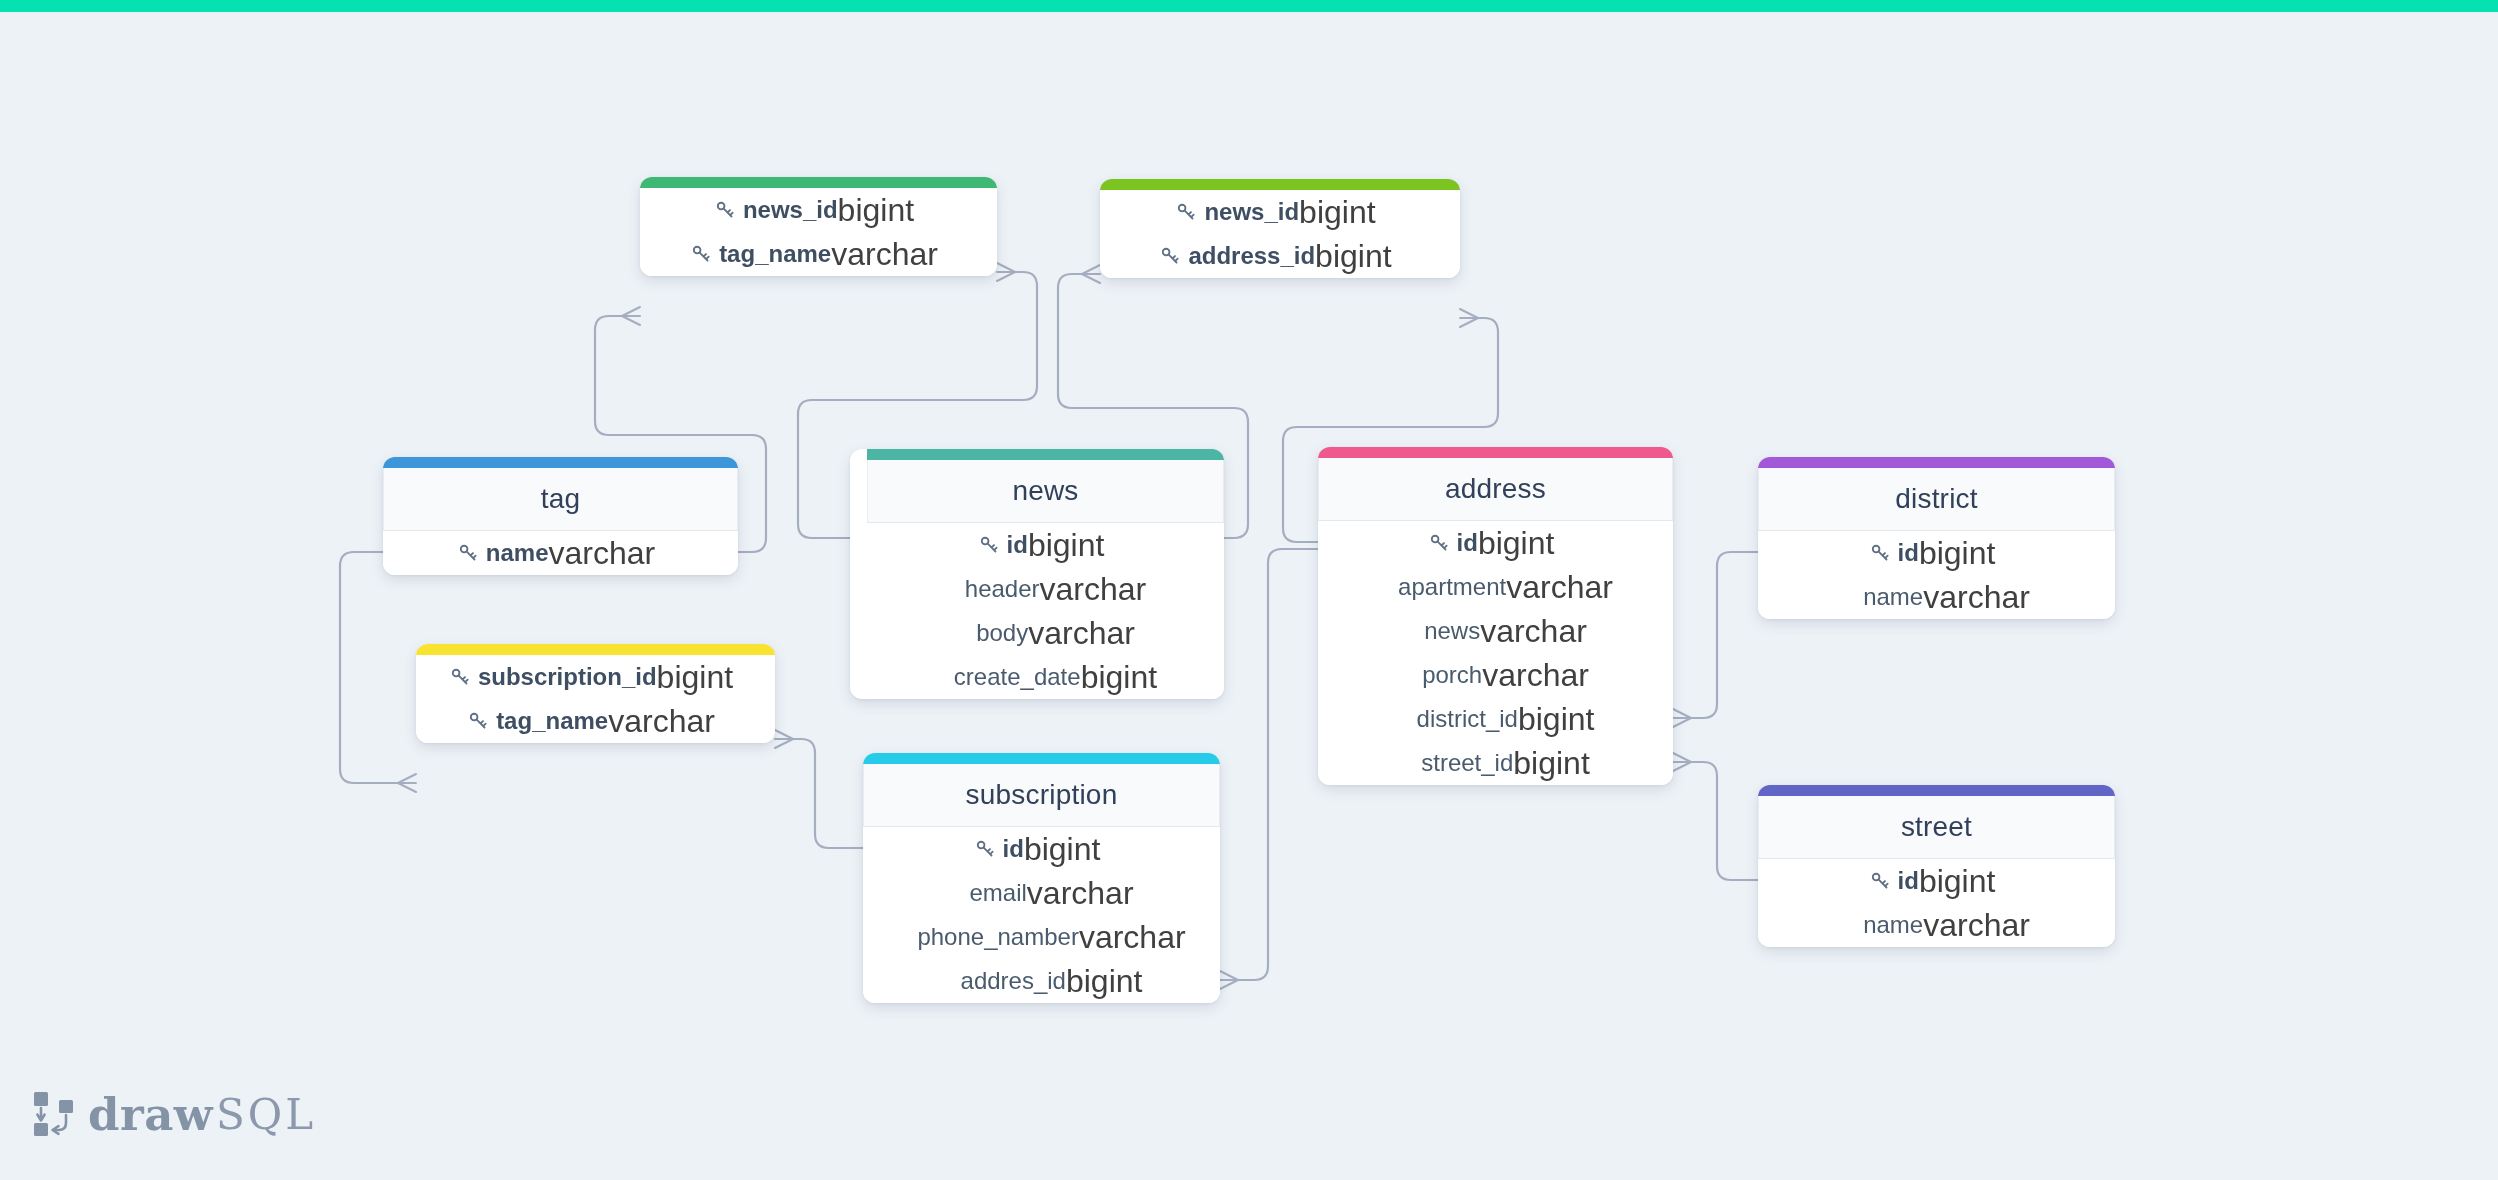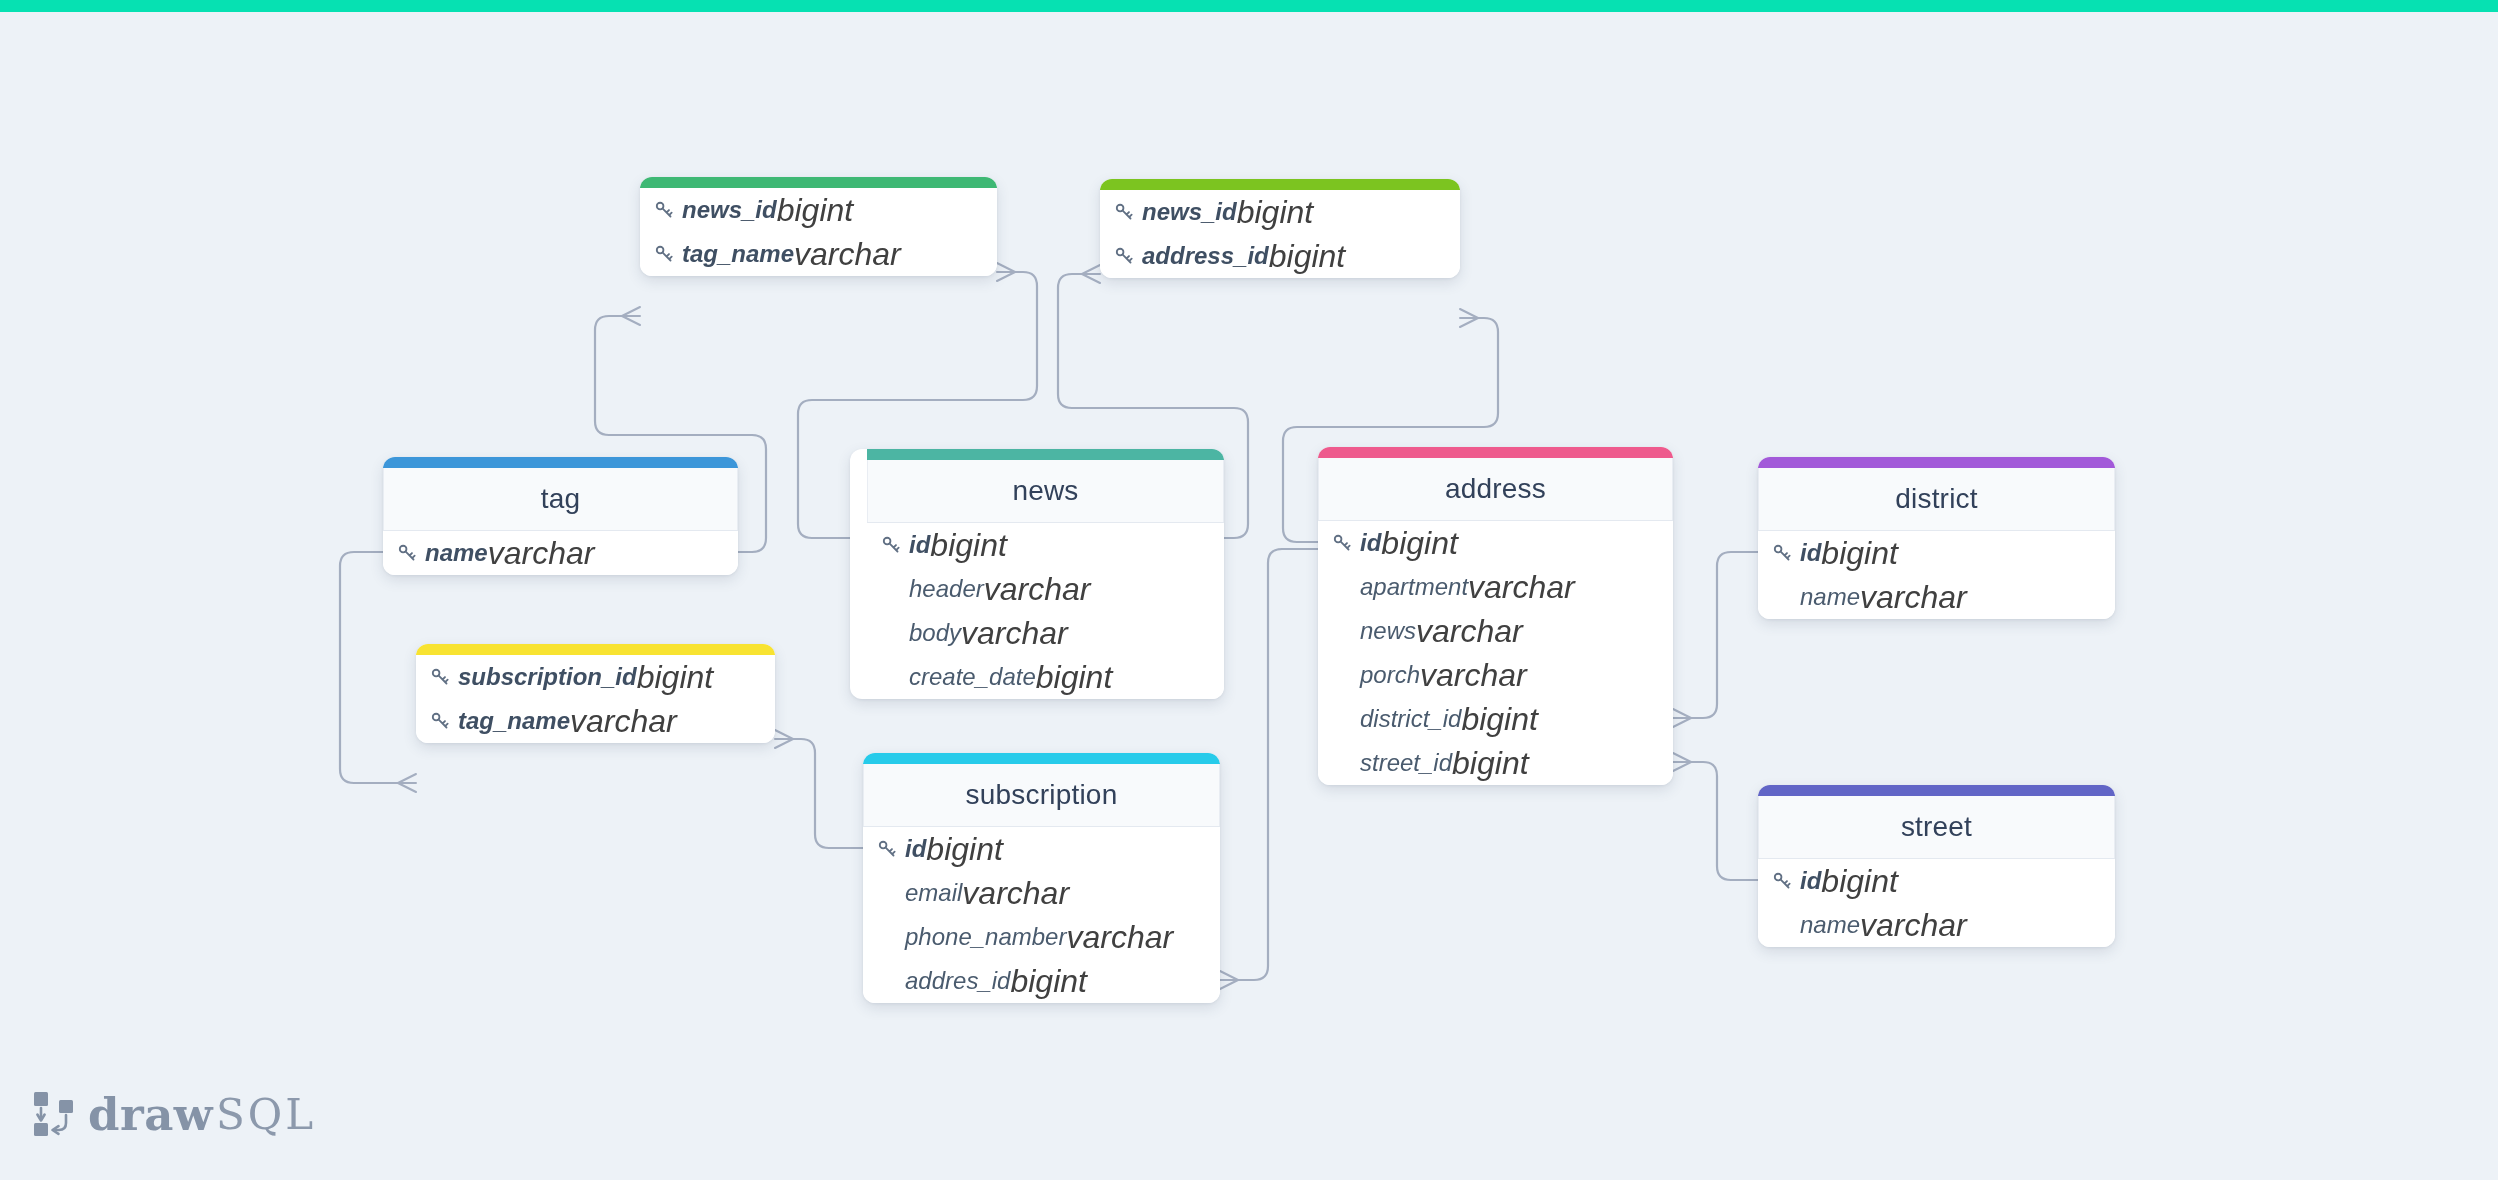--- a/index.html
+++ b/index.html
@@ -19,22 +19,22 @@
     box-shadow:0 5px 14px rgba(45,62,90,.13), 0 1px 3px rgba(45,62,90,.08);
     overflow:hidden;z-index:2;
   }
   .color-bar{height:11px;width:100%;}
   .table-title{
     height:62px;display:flex;align-items:center;justify-content:center;
     background:#f8fafc;border-bottom:1px solid #e4e9f0;
     box-shadow:inset 1px 0 0 #e9edf3, inset -1px 0 0 #e9edf3;
     font-size:28px;color:#32415a;letter-spacing:.2px;
   }
-  .row{height:44px;display:flex;align-items:center;justify-content:flex-start;
-    padding:0 22px 0 14px;background:#fff;font-style:italic;}
+  .row{height:44px;display:flex;align-items:center;justify-content:center;
+    padding:0 22px 0 14px;background:#fff;}
   .row-left{display:flex;align-items:center;}
   .key{width:21px;height:21px;display:inline-flex;margin-right:7px;flex:0 0 21px;}
   .key svg{width:21px;height:21px;}
   .col-name{font-size:24px;color:#4a5b6e;}
   .col-name.pk{font-weight:700;color:#3f4f63;}
   .col-type{font-size:32px;color:#404040;}
   .logo{position:absolute;left:30px;top:1088px;height:52px;display:flex;align-items:center;z-index:3;text-decoration:none;}
   .logo svg{width:46px;height:48px;margin-right:12px;}
   .logo-draw{font-family:"DejaVu Serif", serif;font-weight:700;font-size:45px;color:#8593a7;letter-spacing:0.5px;}
   .logo-sql{font-family:"DejaVu Serif", serif;font-weight:400;font-size:42px;color:#8c99ac;letter-spacing:3px;margin-left:3px;}

